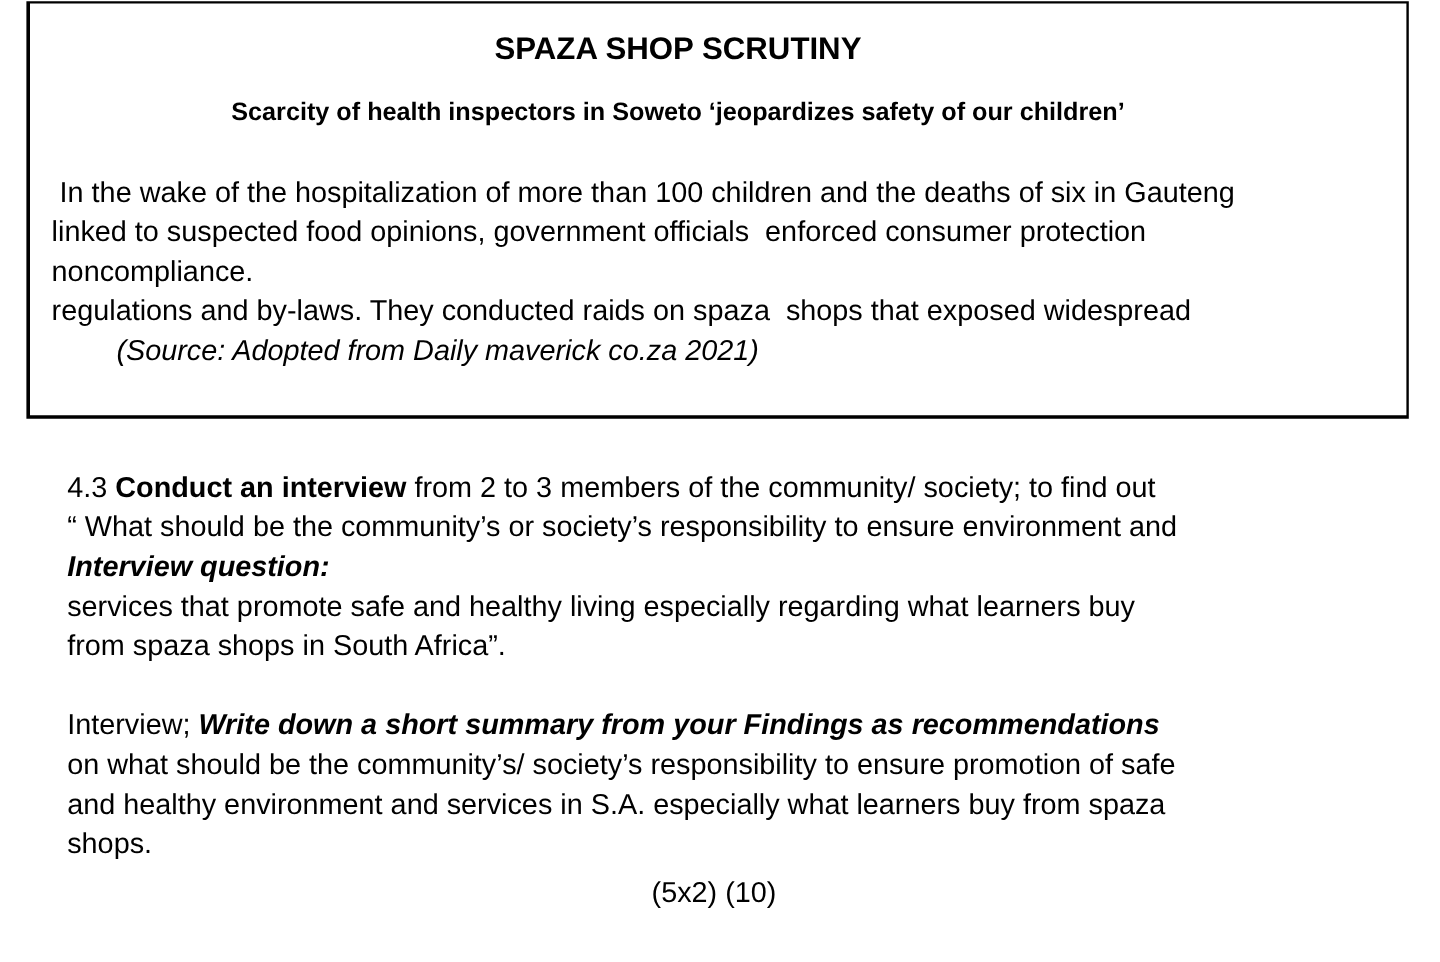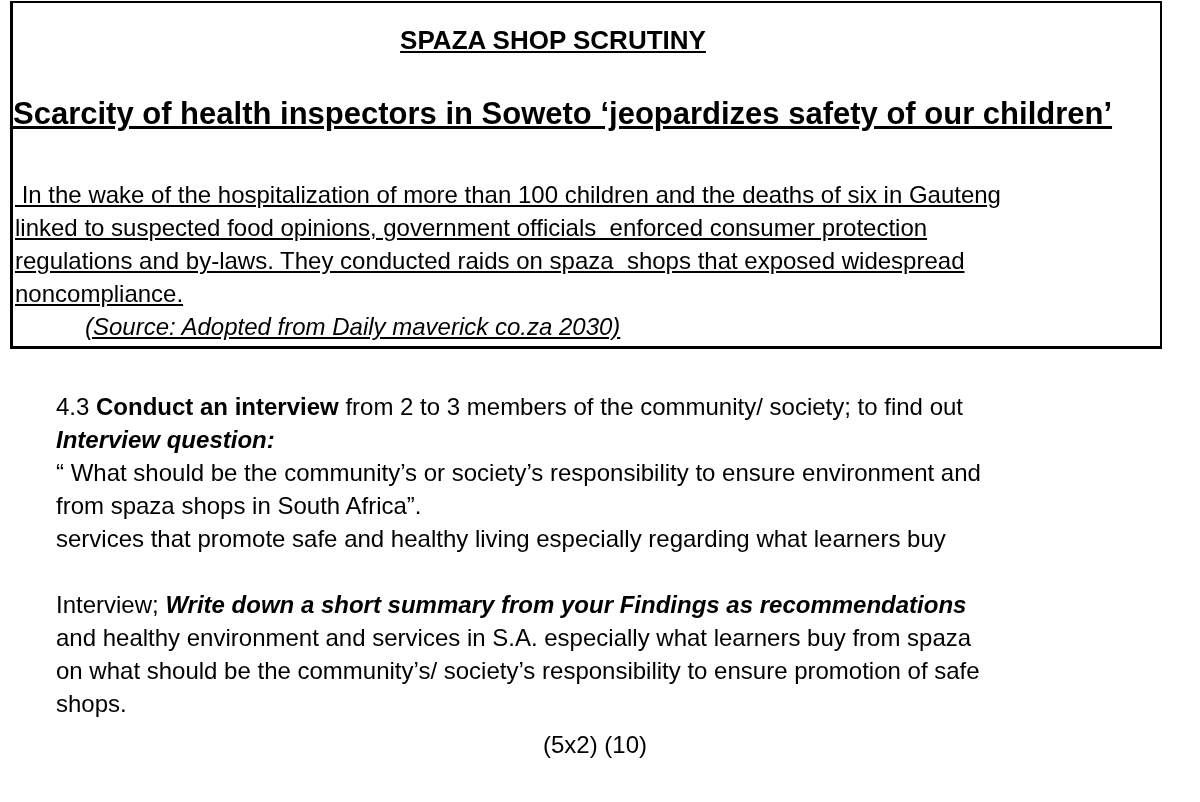--- a/index.html
+++ b/index.html
@@ -21,50 +21,49 @@
     white-space: pre;
     line-height: 33px;
     min-height: 33px;
   }
   .b { font-weight: bold; }
   .i { font-style: italic; }
 
   .source-box {
     position: absolute;
     top: 1px;
-    left: 10px;
+    left: 22px;
     width: 1147px;
     height: 343px;
     border: 2px solid #000000;
     border-left-width: 3px;
     border-bottom-width: 3px;
     box-sizing: content-box;
-    text-decoration: underline;
   }
   .box-title {
     margin-top: 20px;
     width: 1080px;
     text-align: center;
     font-weight: bold;
     font-size: 26px;
     line-height: 34px;
     white-space: pre;
   }
   .box-subtitle {
-    margin-top: 40px;
+    margin-top: 20px;
     width: 1080px;
     text-align: center;
     font-weight: bold;
-    font-size: 31px;
+    font-size: 21px;
     line-height: 33px;
     white-space: pre;
   }
   .box-body {
-    margin-top: 48px;
-    padding-left: 2px;
+    margin-top: 34px;
+    padding-left: 18px;
   }
   .box-source {
     padding-left: 72px;
     font-style: italic;
     line-height: 33px;
     white-space: pre;
   }
   .task-section {
     position: absolute;
     left: 12px;
@@ -82,33 +81,33 @@
 </style>
 </head>
 <body>
 
 <div class="source-box">
   <div class="box-title">SPAZA SHOP SCRUTINY</div>
   <div class="box-subtitle">Scarcity of health inspectors in Soweto ‘jeopardizes safety of our children’</div>
   <div class="box-body">
       <div class="tline"><span> In the wake of the hospitalization of more than 100 children and the deaths of six in Gauteng</span></div>
       <div class="tline"><span>linked to suspected food opinions, government officials  enforced consumer protection</span></div>
+      <div class="tline"><span>noncompliance.</span></div>
       <div class="tline"><span>regulations and by-laws. They conducted raids on spaza  shops that exposed widespread</span></div>
-      <div class="tline"><span>noncompliance.</span></div>
     </div>
-  <div class="box-source">(Source: Adopted from Daily maverick co.za 2030)</div>
+  <div class="box-source">(Source: Adopted from Daily maverick co.za 2021)</div>
 </div>
 
 <div class="task-section">
   <div>
       <div class="tline"><span>4.3 </span><span class="b">Conduct an interview</span><span> from 2 to 3 members of the community/ society; to find out</span></div>
+      <div class="tline"><span>“ What should be the community’s or society’s responsibility to ensure environment and</span></div>
       <div class="tline"><span class="b i">Interview question:</span></div>
-      <div class="tline"><span>“ What should be the community’s or society’s responsibility to ensure environment and</span></div>
+      <div class="tline"><span>services that promote safe and healthy living especially regarding what learners buy</span></div>
       <div class="tline"><span>from spaza shops in South Africa”.</span></div>
-      <div class="tline"><span>services that promote safe and healthy living especially regarding what learners buy</span></div>
       <div class="tline"><span></span></div>
       <div class="tline"><span>Interview; </span><span class="b i">Write down a short summary from your Findings as recommendations</span></div>
+      <div class="tline"><span>on what should be the community’s/ society’s responsibility to ensure promotion of safe</span></div>
       <div class="tline"><span>and healthy environment and services in S.A. especially what learners buy from spaza</span></div>
-      <div class="tline"><span>on what should be the community’s/ society’s responsibility to ensure promotion of safe</span></div>
       <div class="tline"><span>shops.</span></div>
     </div>
   <div class="marks-line">(5x2) (10)</div>
 </div>
 
 </body></html>

